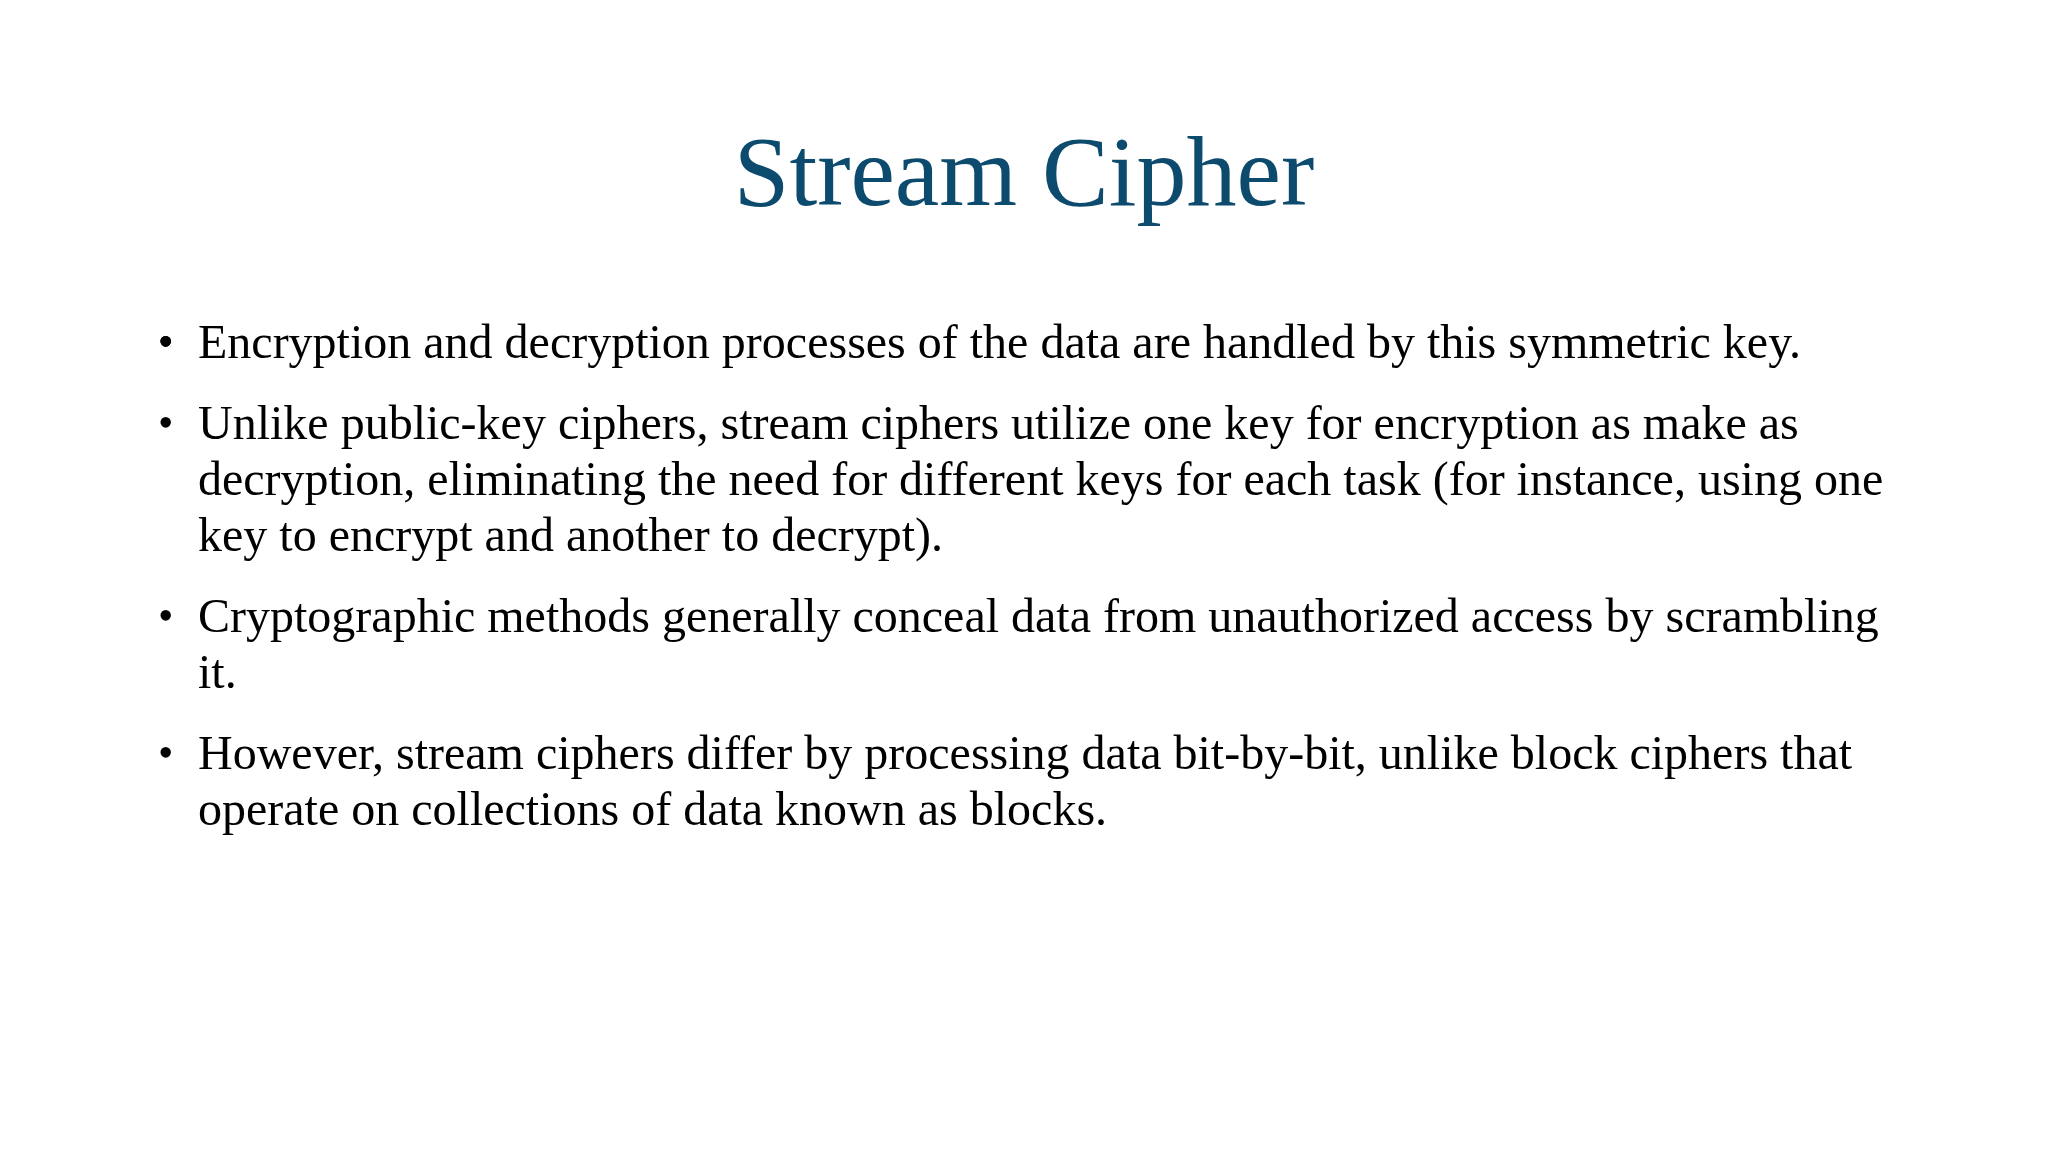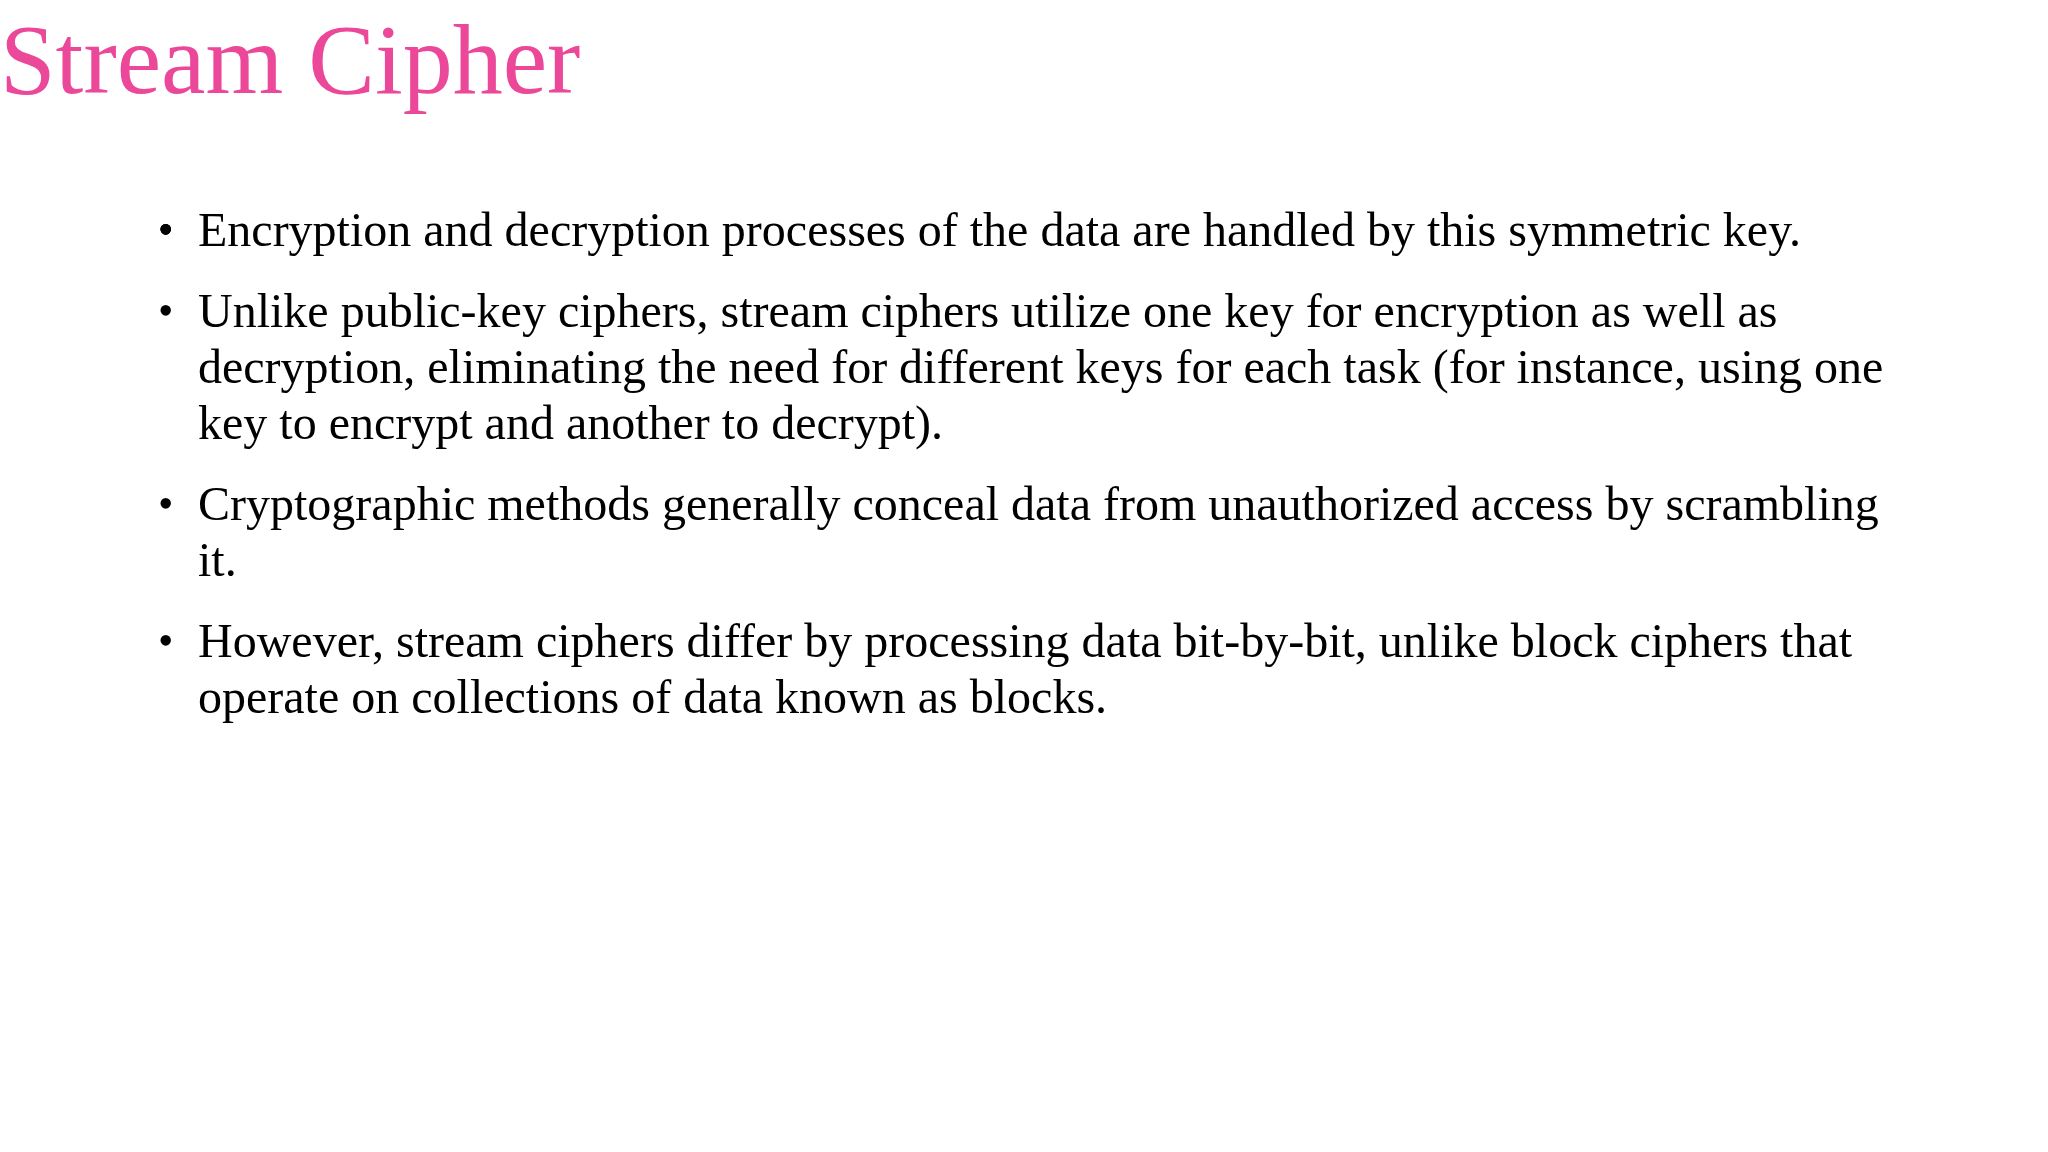--- a/index.html
+++ b/index.html
@@ -13,25 +13,27 @@
     color: #000000;
     font-family: "Liberation Serif", "DejaVu Serif", serif;
   }
   .slide {
     position: relative;
     width: 2048px;
     height: 1152px;
     background: #ffffff;
   }
   .slide-title {
+    margin-top: 112px;
+    text-align: center;
     font-size: 100px;
     font-weight: 400;
     line-height: 1.2;
     letter-spacing: 0px;
-    color: #ec4899;
+    color: #0c4a6e;
   }
   .bullet-list {
     list-style: none;
     margin-top: 82px;
     margin-left: 158px;
     width: 1758px;
   }
   .bullet-item {
     position: relative;
     padding-left: 40px;
@@ -67,21 +69,21 @@
     <span class="bullet-marker">•</span>
   </li>
 
   <li class="bullet-item">
     <span class="bullet-marker">•</span>
     <span class="bullet-text">Encryption and decryption processes of the data are handled by this symmetric key.</span>
   </li>
 
   <li class="bullet-item">
     <span class="bullet-marker">•</span>
-    <span class="bullet-text">Unlike public-key ciphers, stream ciphers utilize one key for encryption as well as decryption, eliminating the need for different keys for each task (for instance, using one key to encrypt and another to decrypt).</span>
+    <span class="bullet-text">Unlike public-key ciphers, stream ciphers utilize one key for encryption as make as decryption, eliminating the need for different keys for each task (for instance, using one key to encrypt and another to decrypt).</span>
   </li>
 
   <li class="bullet-item">
     <span class="bullet-marker">•</span>
     <span class="bullet-text">Cryptographic methods generally conceal data from unauthorized access by scrambling it.</span>
   </li>
 
   <li class="bullet-item">
     <span class="bullet-marker">•</span>
     <span class="bullet-text">However, stream ciphers differ by processing data bit-by-bit, unlike block ciphers that operate on collections of data known as blocks.</span>

